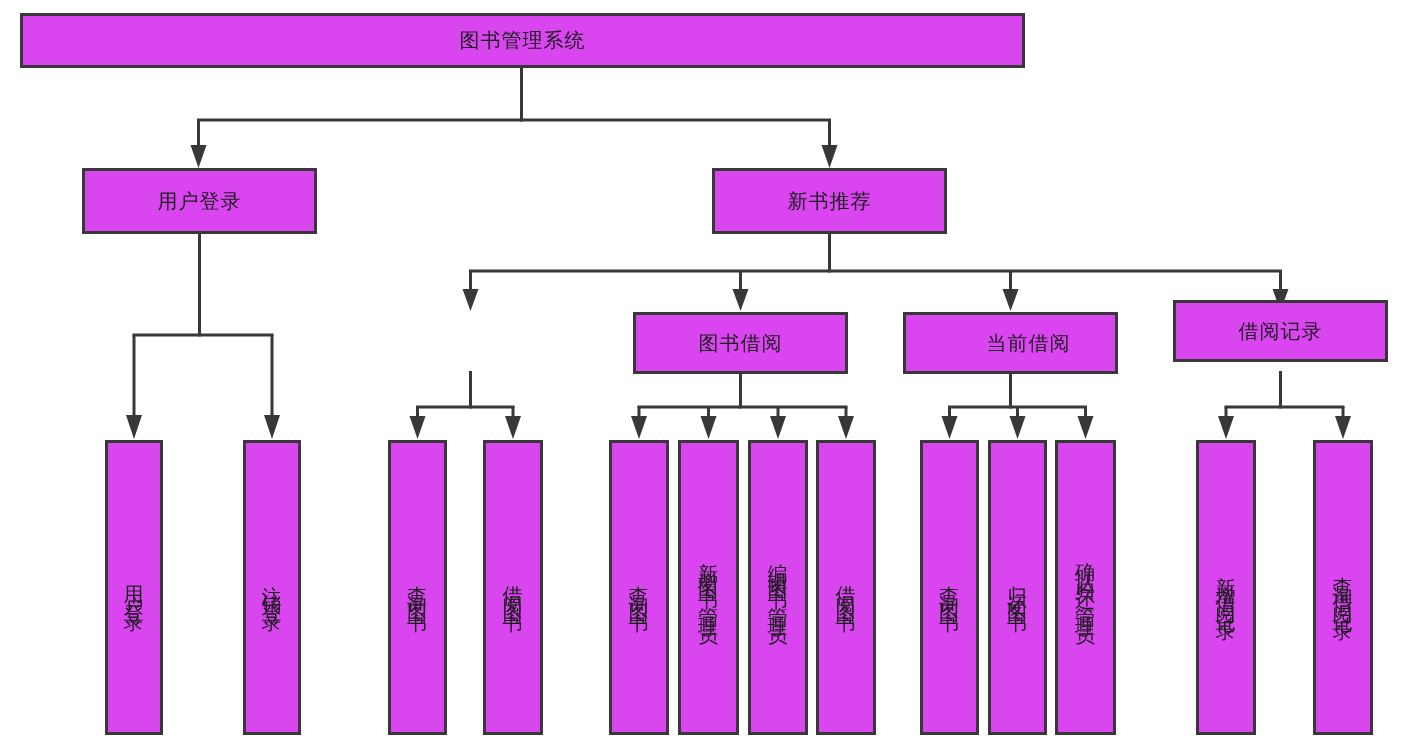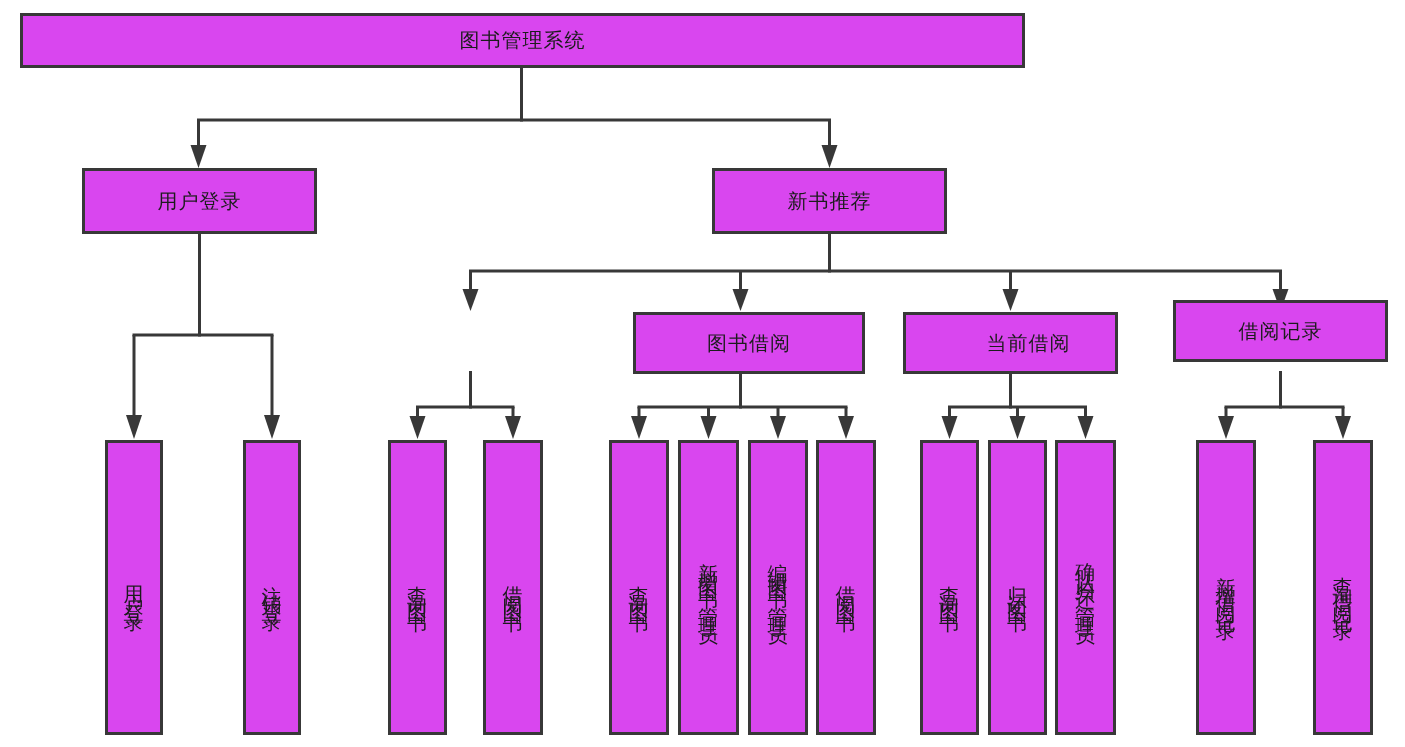--- a/index.html
+++ b/index.html
@@ -54,21 +54,21 @@
     white-space: nowrap;
   }
 
   
   #n-root      { left: 20px;   top: 13px;  width: 1005px; height: 55px; }
 
   #n-userlogin { left: 82px;   top: 168px; width: 235px;  height: 66px; }
   #n-bookmgmt  { left: 712px;  top: 168px; width: 235px;  height: 66px; }
 
   #n-newbook   { left: 363px;  top: 312px; width: 215px;  height: 62px; }
-  #n-bookborr  { left: 633px;  top: 312px; width: 232px;  height: 62px; }
+  #n-bookborr  { left: 633px;  top: 312px; width: 215px;  height: 62px; }
   #n-currborr  { left: 903px;  top: 312px; width: 215px;  height: 62px; padding-left: 36px; }
   #n-borrrec   { left: 1173px; top: 300px; width: 215px;  height: 62px; }
 
   .leaf { top: 440px; height: 295px; }
   #l-ulogin   { left: 105px;  width: 58px; }
   #l-ulogout  { left: 243px;  width: 58px; }
   #l-ns-query { left: 388px;  width: 59px; }
   #l-ns-borr  { left: 483px;  width: 60px; }
   #l-bb-query { left: 609px;  width: 60px; }
   #l-bb-add   { left: 678px;  width: 61px; }

